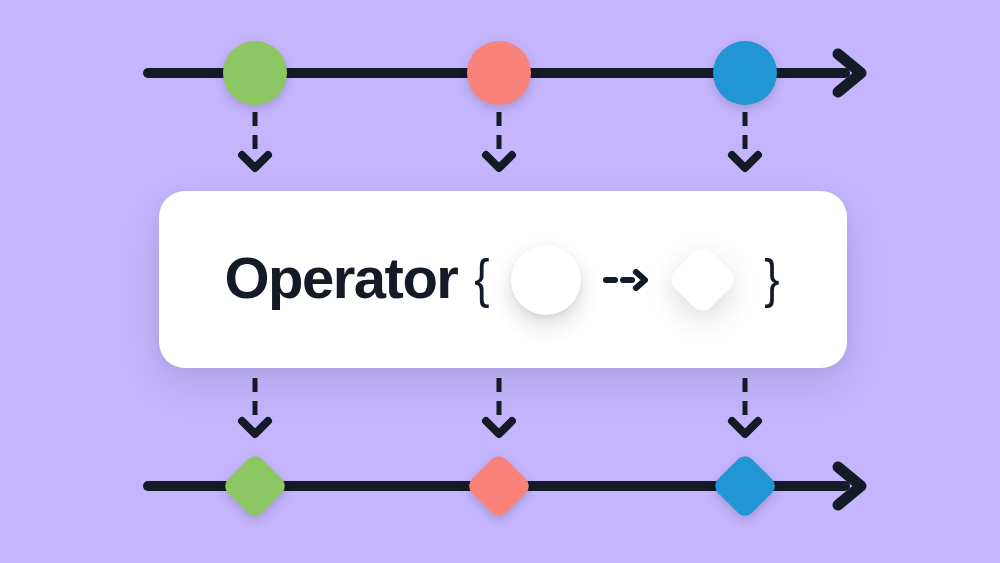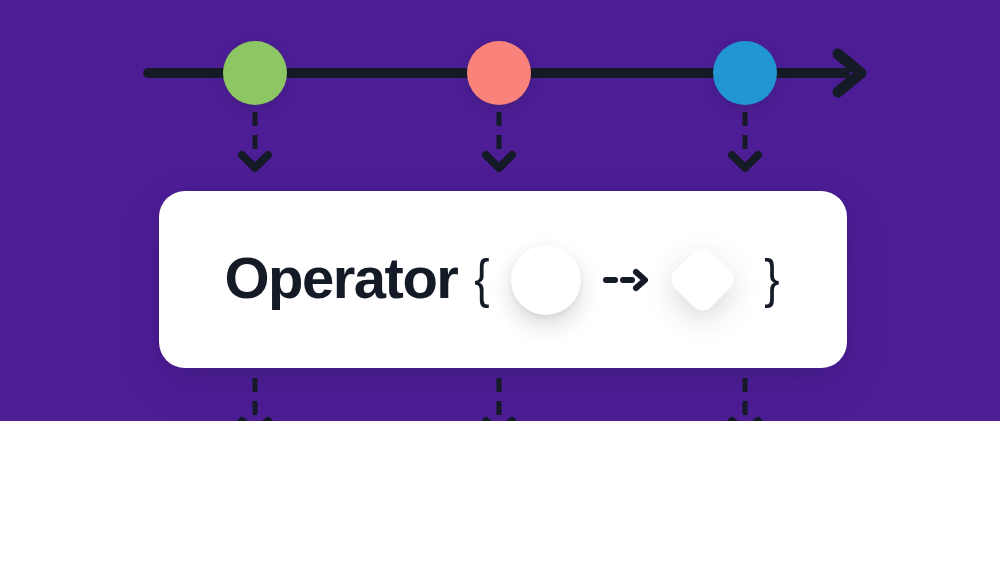--- a/index.html
+++ b/index.html
@@ -1,21 +1,21 @@
 <!DOCTYPE html>
 <html><head>
 <meta charset="utf-8">
 <style>
   * { margin: 0; padding: 0; box-sizing: border-box; }
   html, body { background: #ffffff; }
   .canvas {
     position: relative;
     width: 1000px;
-    height: 421px;
-    background: #4c1d95;
+    height: 563px;
+    background: #c4b5fd;
     overflow: hidden;
     font-family: "Liberation Sans", sans-serif;
   }
   .abs { position: absolute; }
 
   
   svg.timeline { overflow: visible; }
 
   
   svg.marble { filter: drop-shadow(0 4px 5px rgba(20,25,40,0.18)); overflow: visible; }

